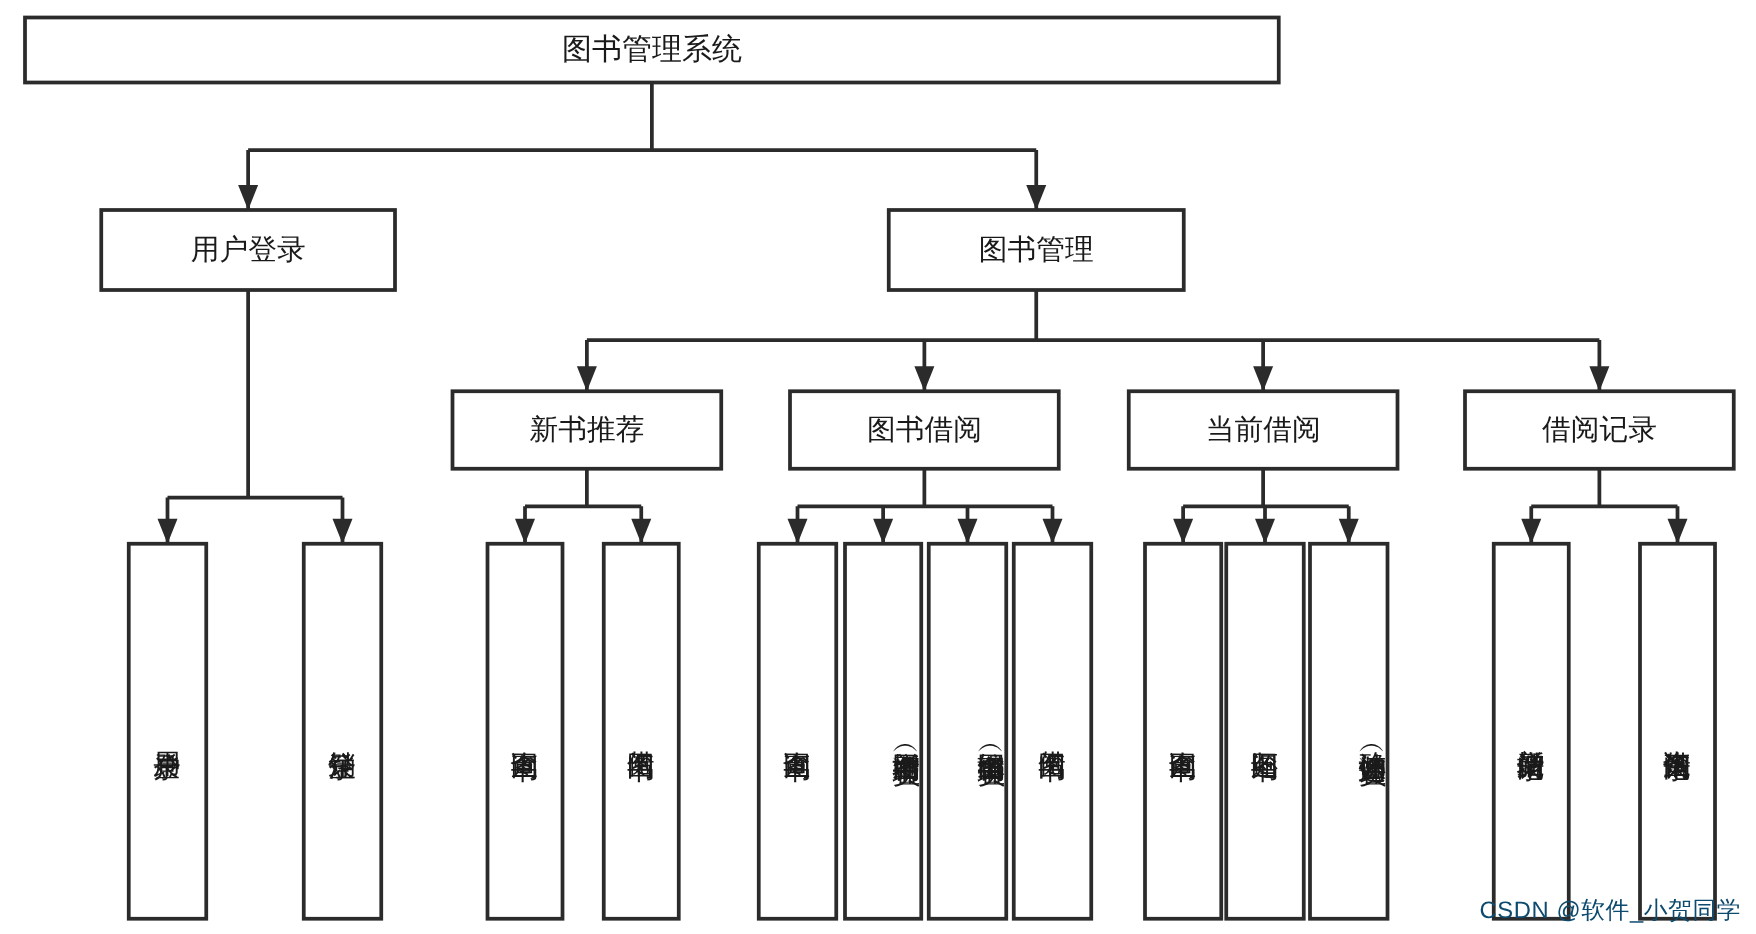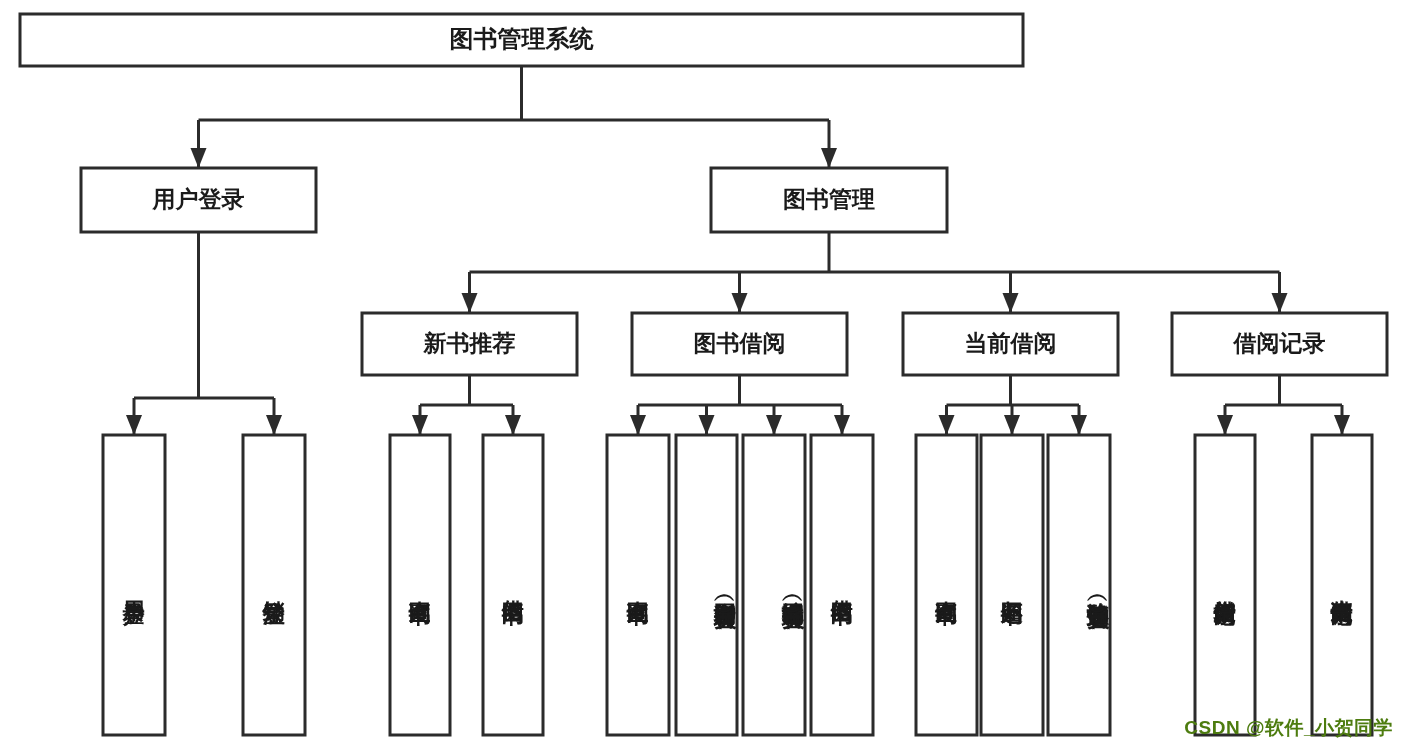--- a/index.html
+++ b/index.html
@@ -13,21 +13,20 @@
     font-family: "Liberation Sans", "DejaVu Sans", sans-serif;
     overflow: hidden;
     position: relative;
   }
   #diagram-root {
     position: absolute;
     left: 0;
     top: 0;
     width: 1405px;
     height: 747px;
-    font-weight: bold;
   }
   svg.flow {
     display: block;
     width: 1405px;
     height: 747px;
   }
   .node-rect {
     fill: #ffffff;
     stroke: #2b2b2b;
     stroke-width: 3;
@@ -76,21 +75,21 @@
   .leaf-label.top {
     align-items: flex-start;
     justify-content: center;
   }
   .watermark {
     position: absolute;
     right: 12px;
     bottom: 6px;
     font-family: "Liberation Sans", "DejaVu Sans", sans-serif;
     font-size: 19px;
-    color: #4d7c0f;
+    color: #0c4a6e;
     letter-spacing: 0.5px;
     white-space: nowrap;
   }
 </style>
 </head>
 <body>
 
 <div id="diagram-root">
   <svg class="flow" viewBox="0 0 1405 747" xmlns="http://www.w3.org/2000/svg">
     <g id="connectors-layer">

